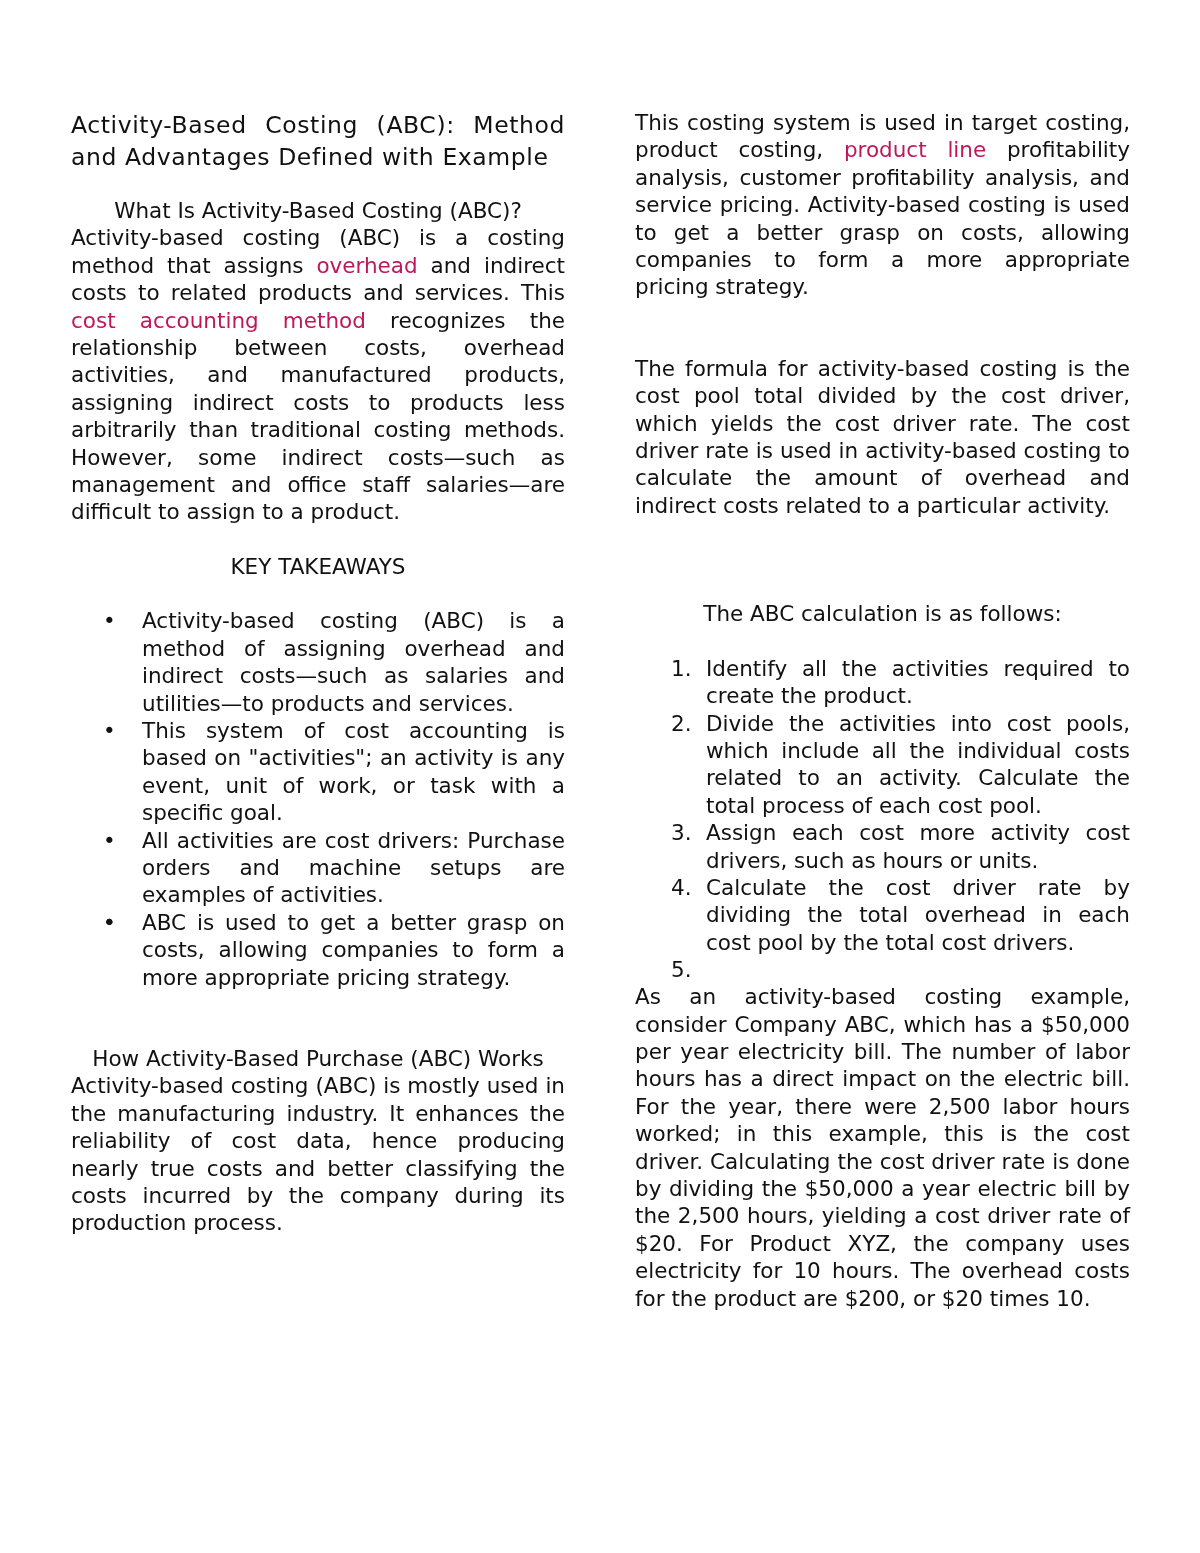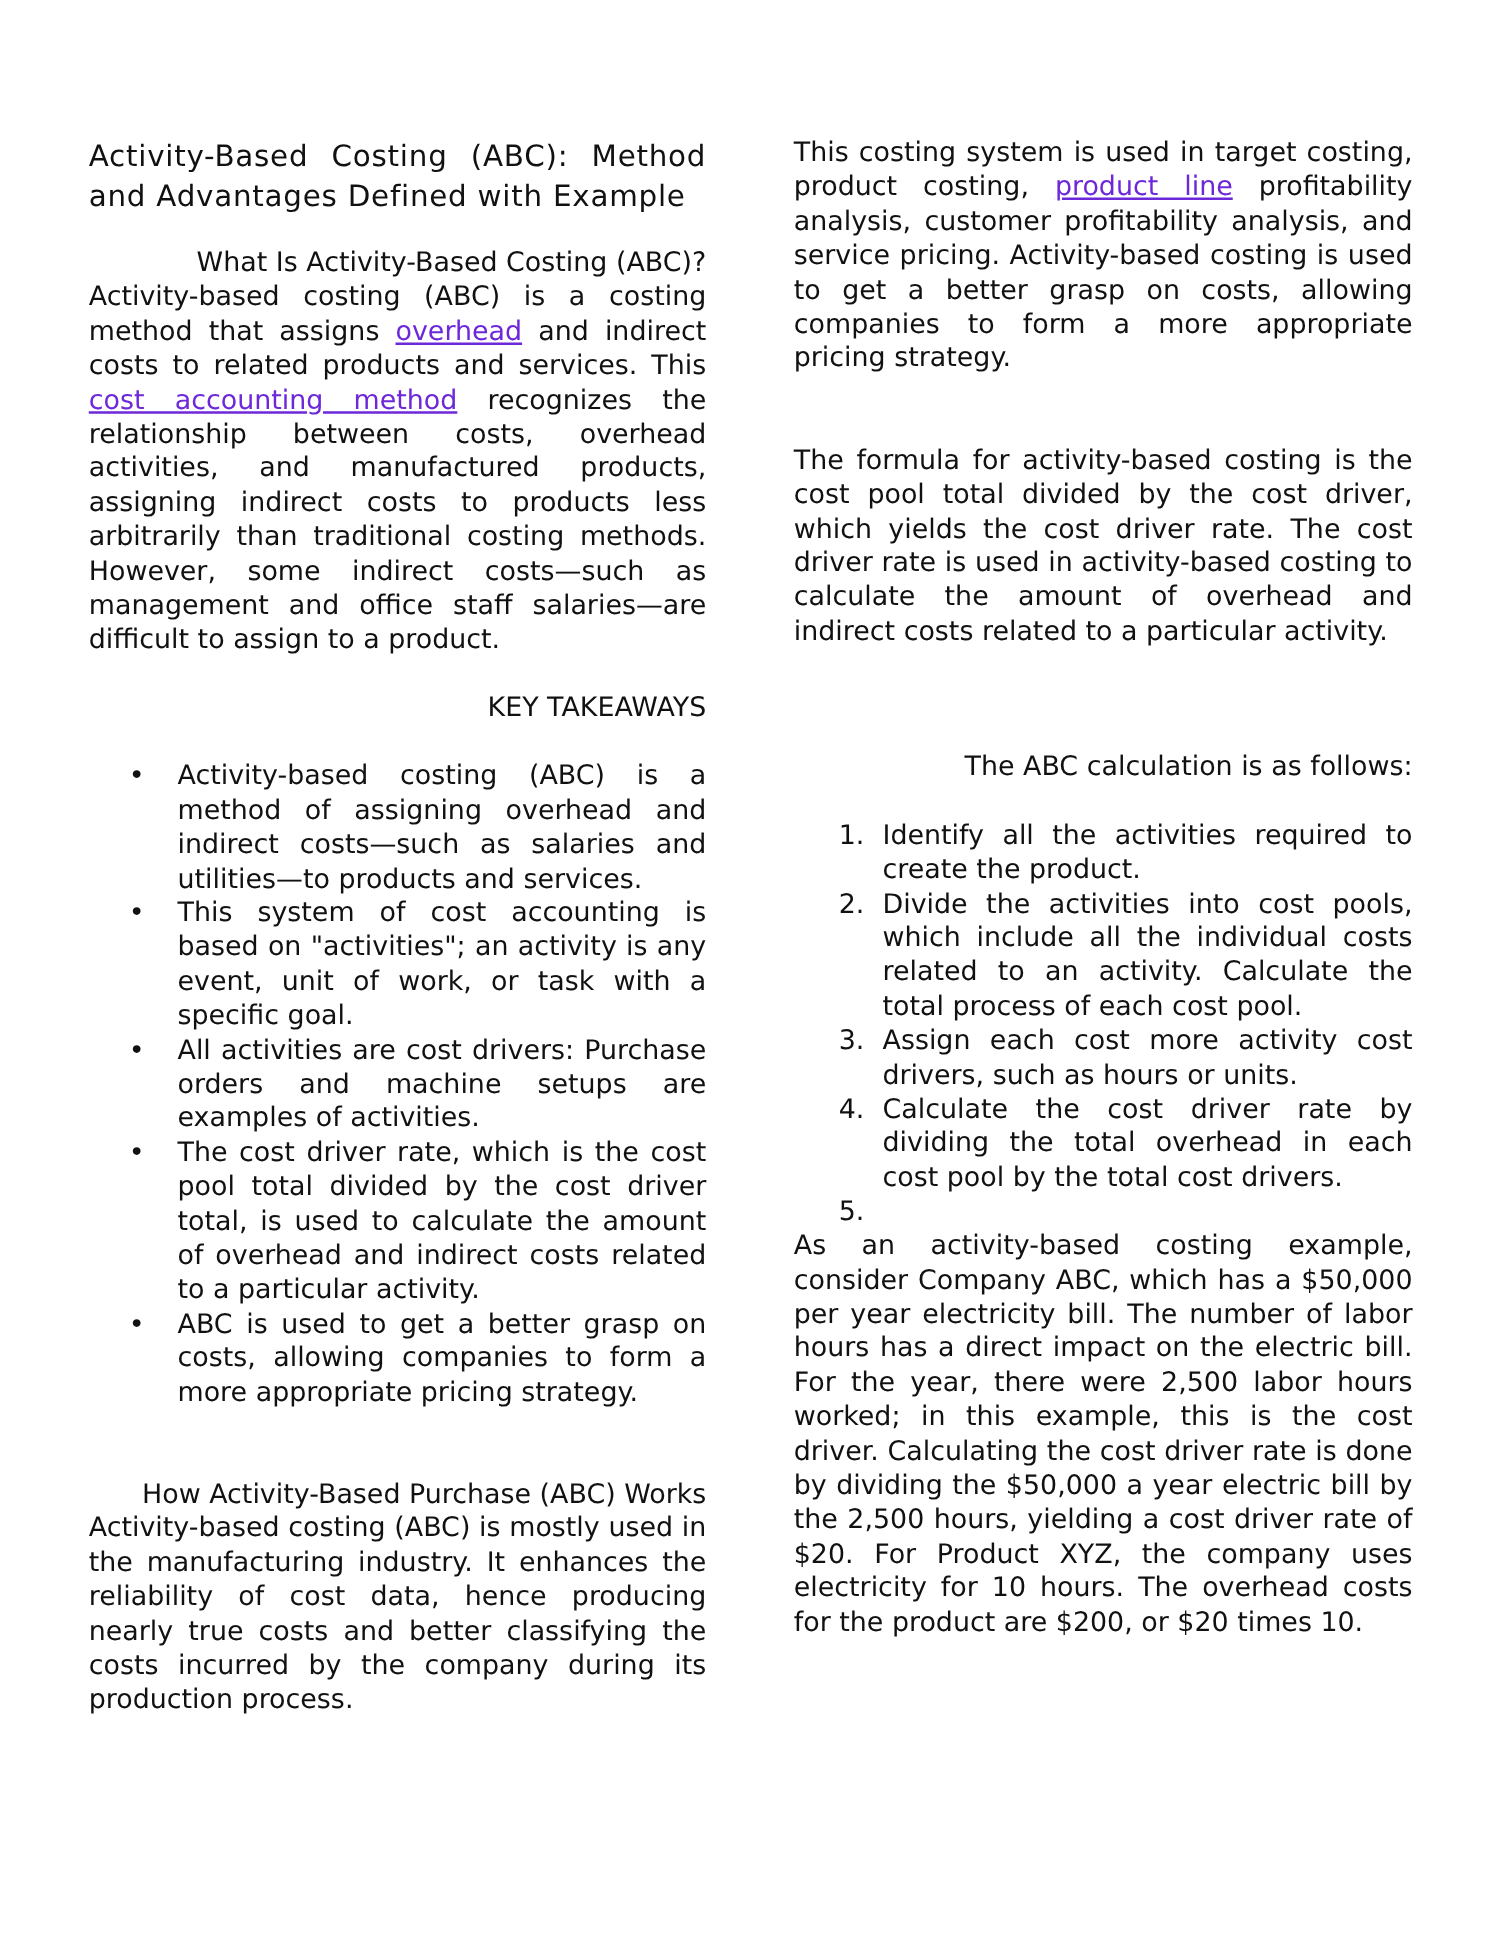--- a/index.html
+++ b/index.html
@@ -13,22 +13,22 @@
       text-align: justify;
       margin-top: 37px;
     }
     .col.left { left: 71px; width: 494px; }
     .col.right { left: 635px; width: 495px; }
     p { margin: 0; }
     .title {
       font-size: 23.5px; line-height: 32px; letter-spacing: 0.6px;
       text-align: justify; margin-bottom: 24px;
     }
-    a.link { color: #6d28d9; text-decoration: underline; }
-    .heading { text-align: right; }
+    a.link { color: #be185d; }
+    .heading { text-align: center; }
     .gap1 { height: 27px; }
     .gap2 { height: 54px; }
     ul.bullets { margin: 0; padding: 0; list-style: none; }
     ul.bullets li { position: relative; padding-left: 71px; }
     ul.bullets li .bullet { position: absolute; left: 32px; top: 0; }
     ol.steps { margin: 0; padding: 0; list-style: none; }
     ol.steps li { position: relative; padding-left: 71px; }
     ol.steps li .num { position: absolute; left: 36px; top: 0; }
   </style>
 </head>
@@ -41,21 +41,21 @@
   <p><span>Activity-based costing (ABC) is a costing method that assigns </span><a class="link">overhead</a><span> and indirect costs to related products and services. This </span><a class="link">cost accounting method</a><span> recognizes the relationship between costs, overhead activities, and manufactured products, assigning indirect costs to products less arbitrarily than traditional costing methods. However, some indirect costs—such as management and office staff salaries—are difficult to assign to a product.</span></p>
 
   <div class="gap1"></div>
   <p class="heading">KEY TAKEAWAYS</p>
   <div class="gap1"></div>
 
   <ul class="bullets">
     <li><span class="bullet">•</span><span>Activity-based costing (ABC) is a method of assigning overhead and indirect costs—such as salaries and utilities—to products and services.</span></li>
     <li><span class="bullet">•</span><span>This system of cost accounting is based on "activities"; an activity is any event, unit of work, or task with a specific goal.</span></li>
     <li><span class="bullet">•</span><span>All activities are cost drivers: Purchase orders and machine setups are examples of activities.</span></li>
-    <li><span class="bullet">•</span><span>The cost driver rate, which is the cost pool total divided by the cost driver total, is used to calculate the amount of overhead and indirect costs related to a particular activity.</span></li>
+    <li><span class="bullet">•</span></li>
     <li><span class="bullet">•</span><span>ABC is used to get a better grasp on costs, allowing companies to form a more appropriate pricing strategy.</span></li>
   </ul>
 
   <div class="gap2"></div>
   <p class="heading">How Activity-Based Purchase (ABC) Works</p>
   <p>Activity-based costing (ABC) is mostly used in the manufacturing industry. It enhances the reliability of cost data, hence producing nearly true costs and better classifying the costs incurred by the company during its production process.</p>
 </div>
 
 <div class="col right">
   <p><span>This costing system is used in target costing, product costing, </span><a class="link">product line</a><span> profitability analysis, customer profitability analysis, and service pricing. Activity-based costing is used to get a better grasp on costs, allowing companies to form a more appropriate pricing strategy.</span></p>

